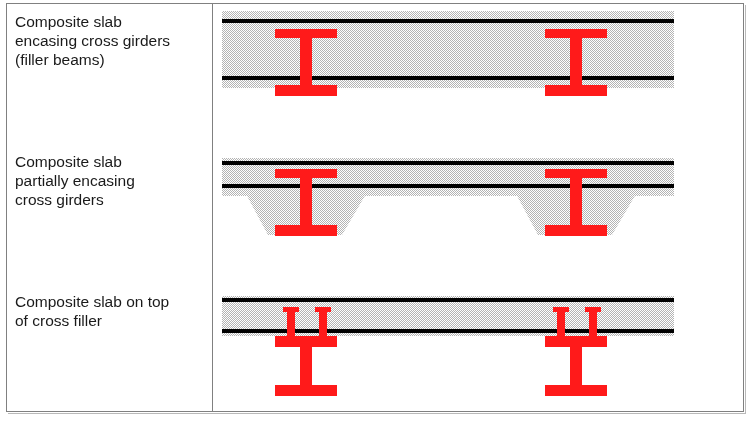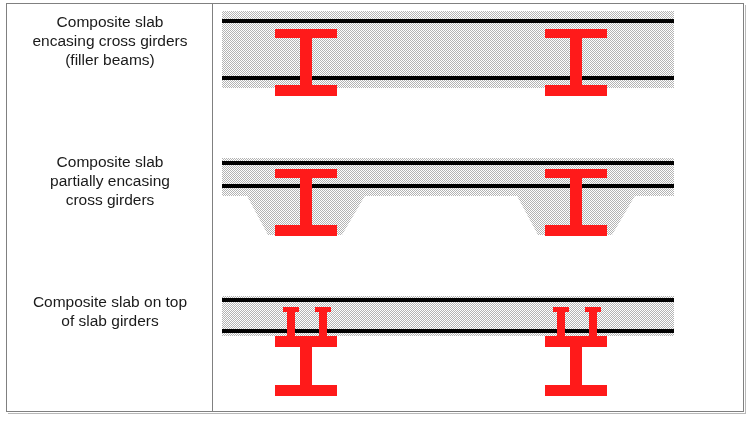--- a/index.html
+++ b/index.html
@@ -11,21 +11,20 @@
     width: 750px;
     height: 424px;
     font-family: "Liberation Sans", sans-serif;
     overflow: hidden;
   }
   #figure {
     position: relative;
     width: 690px;
     height: 424px;
     box-sizing: border-box;
-    text-align: center;
   }
   
   .frame {
     position: absolute;
     left: 6px;
     top: 3px;
     width: 738px;
     height: 409px;
     box-sizing: border-box;
     border: 1px solid #808080;
@@ -152,21 +151,21 @@
 
       <g>
         <rect x="333" y="29" width="62" height="9" fill="#ff1a1a"></rect>
         <rect x="358" y="29" width="12" height="56" fill="#ff1a1a"></rect>
         <rect x="333" y="85" width="62" height="11" fill="#ff1a1a"></rect>
       </g>
     </svg>
   </div>
 
   <div class="label-cell" id="label-row-3">Composite slab on top
-of slab girders</div>
+of cross filler</div>
 
   <div class="drawing" id="drawing-row-3">
     <svg width="532" height="137" viewBox="0 0 532 137">
 
       <g>
         <rect x="10" y="21" width="452" height="40" fill="url(#concreteHatch)"></rect>
         <rect x="10" y="23" width="452" height="4" fill="#000000"></rect>
         <rect x="10" y="54" width="452" height="4" fill="#000000"></rect>
       </g>
 

